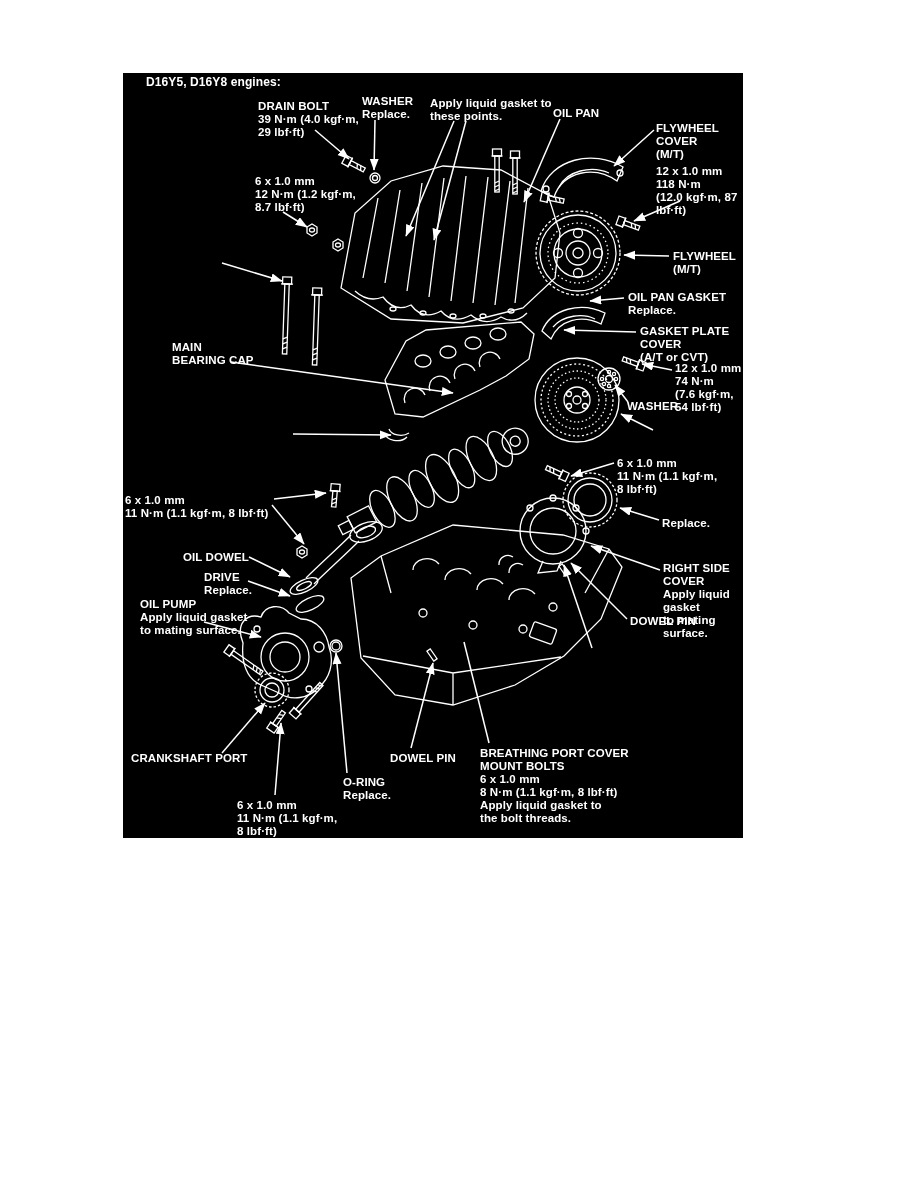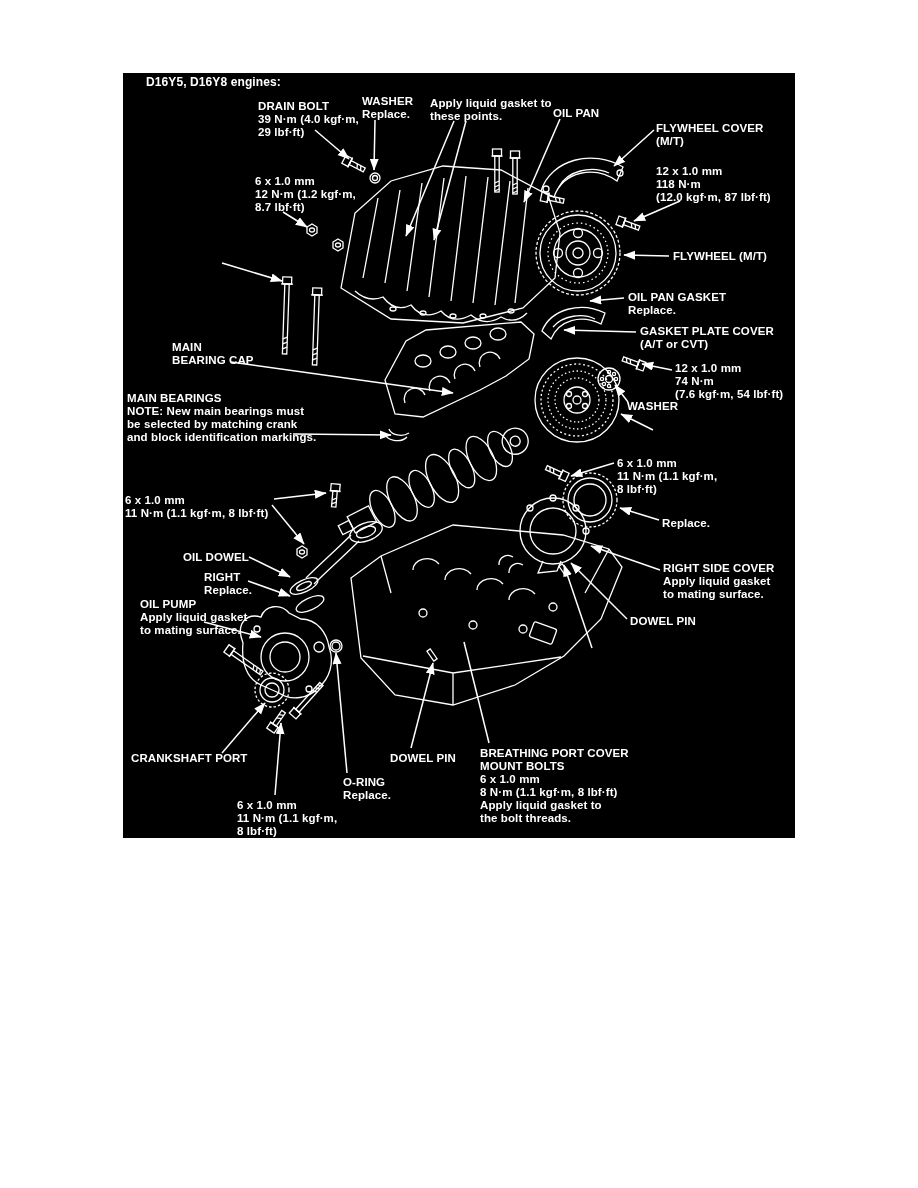--- a/index.html
+++ b/index.html
@@ -1,21 +1,21 @@
 <!DOCTYPE html>
 <html><head>
 <meta charset="utf-8">
 <style>
   html,body{margin:0;padding:0;}
   body{
     width:918px;height:1188px;background:#ffffff;position:relative;
     font-family:"Liberation Sans",sans-serif;overflow:hidden;
   }
   .stage{
-    position:absolute;left:123px;top:73px;width:672px;height:765px;
+    position:absolute;left:123px;top:73px;width:620px;height:765px;
     background:#000;overflow:hidden;
   }
   .drawing{position:absolute;left:0;top:0;}
   .lbl{
     position:absolute;color:#fff;font-weight:700;font-size:11.5px;
     line-height:13px;white-space:pre-line;letter-spacing:.1px;z-index:2;
   }
   .lbl.header{font-size:12px;}
   svg .ln{stroke:#fff;fill:none;stroke-width:1.3;}
   svg .lead{stroke:#fff;fill:none;stroke-width:1.5;}
@@ -304,32 +304,28 @@
   <div class="lbl" style="left:505px;top:218px">OIL PAN GASKET
 Replace.</div>
   <div class="lbl" style="left:517px;top:252px">GASKET PLATE COVER
 (A/T or CVT)</div>
   <div class="lbl" style="left:49px;top:268px">MAIN
 BEARING CAP</div>
   <div class="lbl" style="left:552px;top:289px">12 x 1.0 mm
 74 N·m
 (7.6 kgf·m, 54 lbf·ft)</div>
   <div class="lbl" style="left:504px;top:327px">WASHER</div>
-  <div class="lbl" style="left:4px;top:319px">MAIN BEARINGS
-NOTE:  New main bearings must
-be selected by matching crank
-and block identification markings.</div>
   <div class="lbl" style="left:494px;top:384px">6 x 1.0 mm
 11 N·m (1.1 kgf·m,
 8 lbf·ft)</div>
   <div class="lbl" style="left:2px;top:421px">6 x 1.0 mm
 11 N·m (1.1 kgf·m, 8 lbf·ft)</div>
   <div class="lbl" style="left:539px;top:444px">Replace.</div>
   <div class="lbl" style="left:60px;top:478px">OIL DOWEL</div>
-  <div class="lbl" style="left:81px;top:498px">RIGHT
+  <div class="lbl" style="left:81px;top:498px">DRIVE
 Replace.</div>
   <div class="lbl" style="left:540px;top:489px">RIGHT SIDE COVER
 Apply liquid gasket
 to mating surface.</div>
   <div class="lbl" style="left:17px;top:525px">OIL PUMP
 Apply liquid gasket
 to mating surface.</div>
   <div class="lbl" style="left:507px;top:542px">DOWEL PIN</div>
   <div class="lbl" style="left:8px;top:679px">CRANKSHAFT PORT</div>
   <div class="lbl" style="left:267px;top:679px">DOWEL PIN</div>

